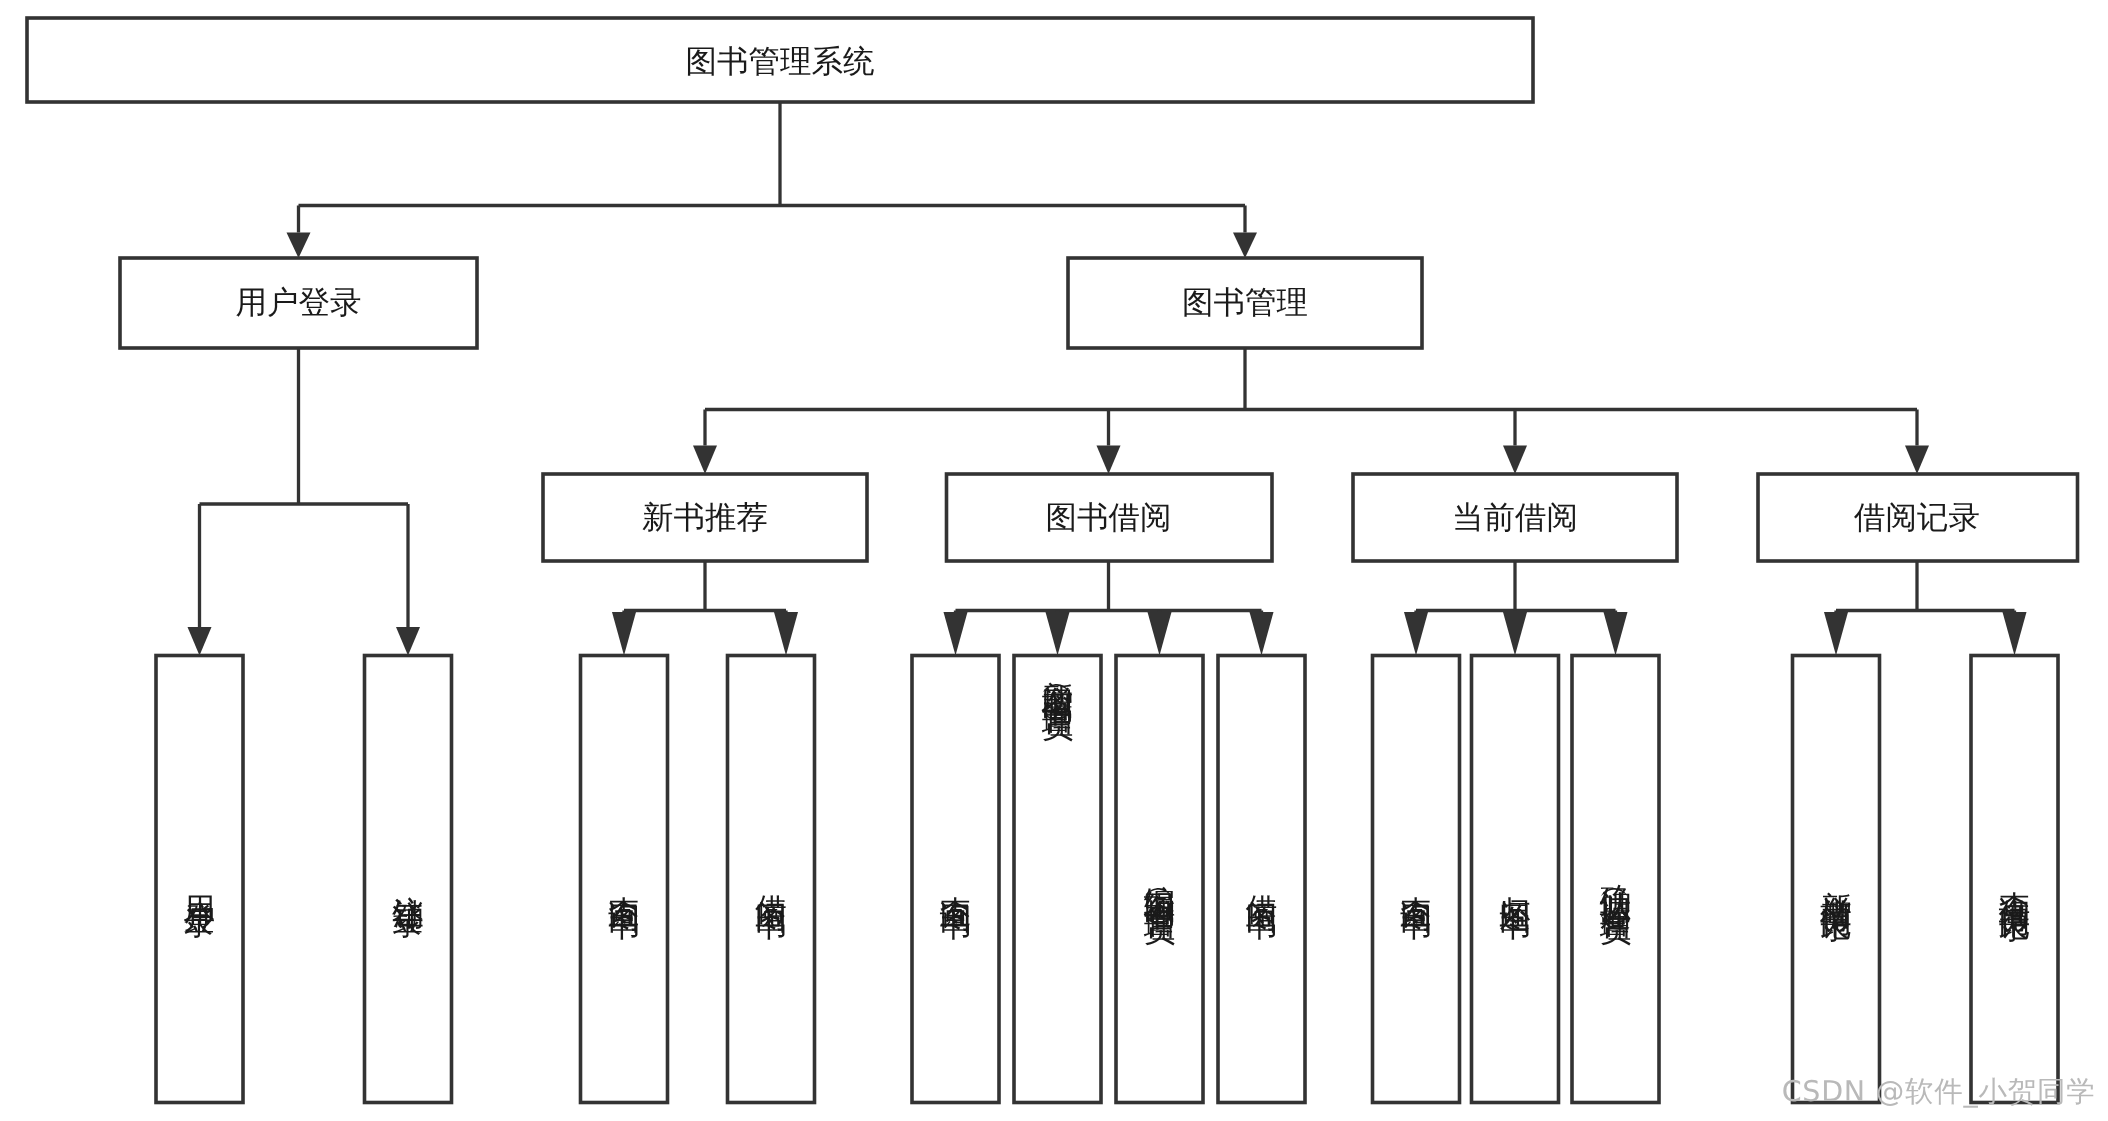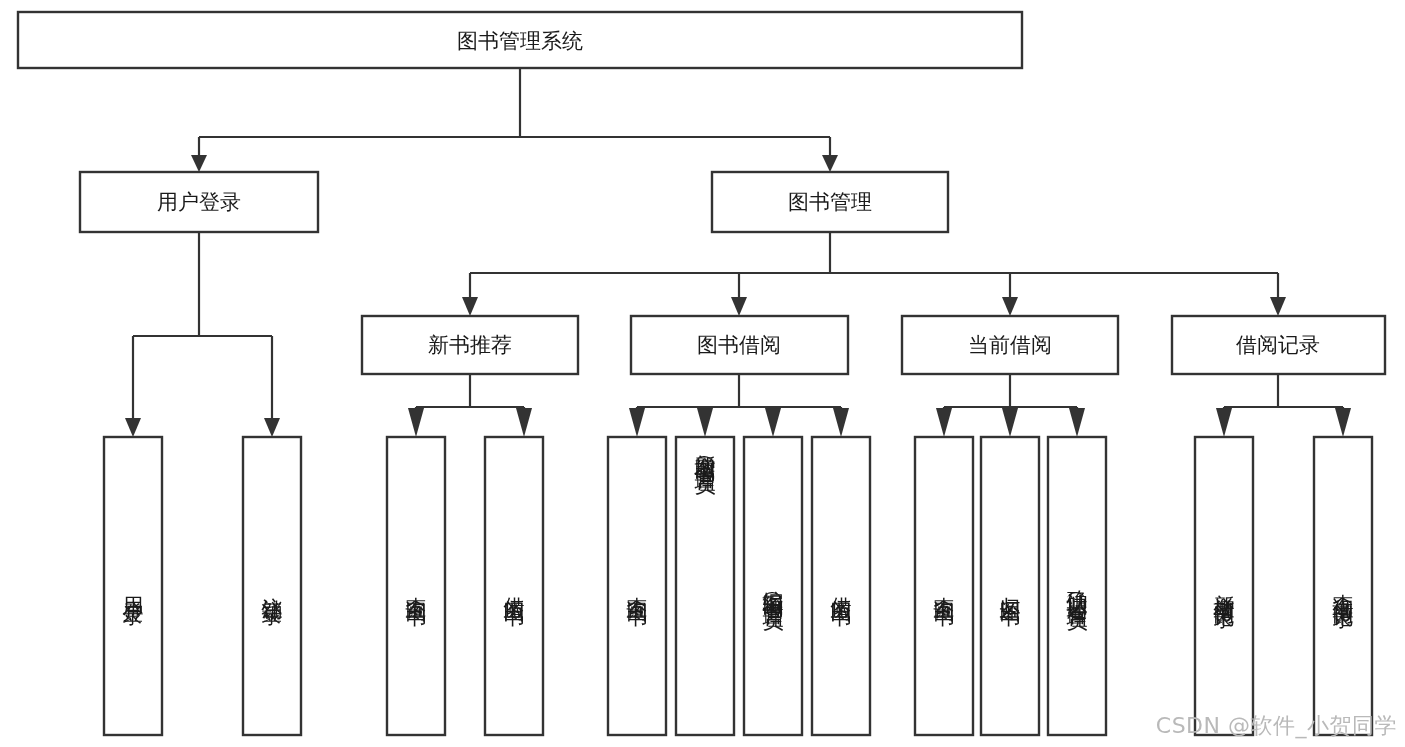--- a/index.html
+++ b/index.html
@@ -64,21 +64,21 @@
     white-space: nowrap;
     text-align: center;
     pointer-events: none;
     user-select: none;
   }
   .watermark {
     position: absolute;
     right: 8px;
     bottom: 6px;
     font-family: "DejaVu Sans", "Liberation Sans", sans-serif;
-    font-size: 22px;
+    font-size: 19px;
     color: #b9b9b9;
     letter-spacing: 0.5px;
     white-space: nowrap;
     user-select: none;
   }
 </style>
 </head>
 <body>
 
 <div id="diagram-root">

